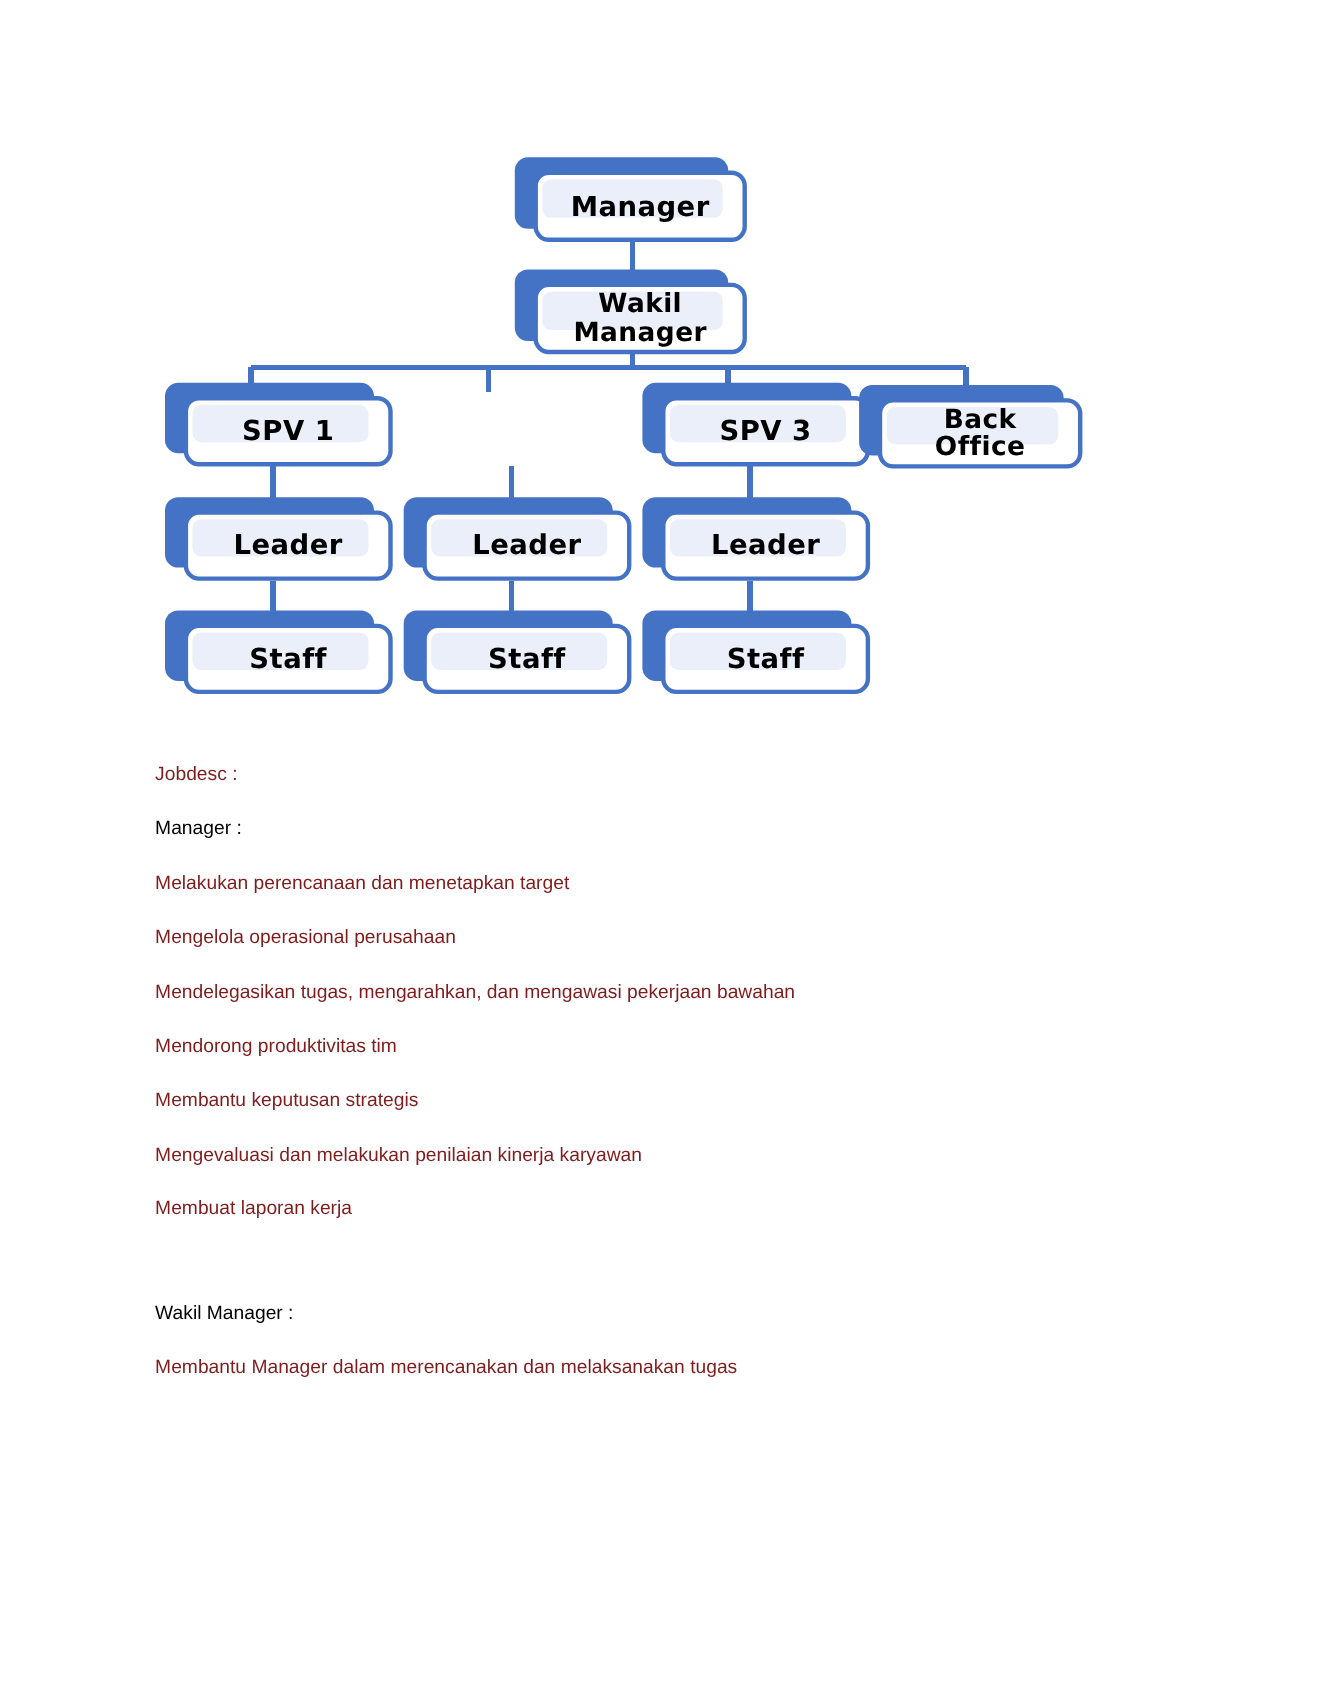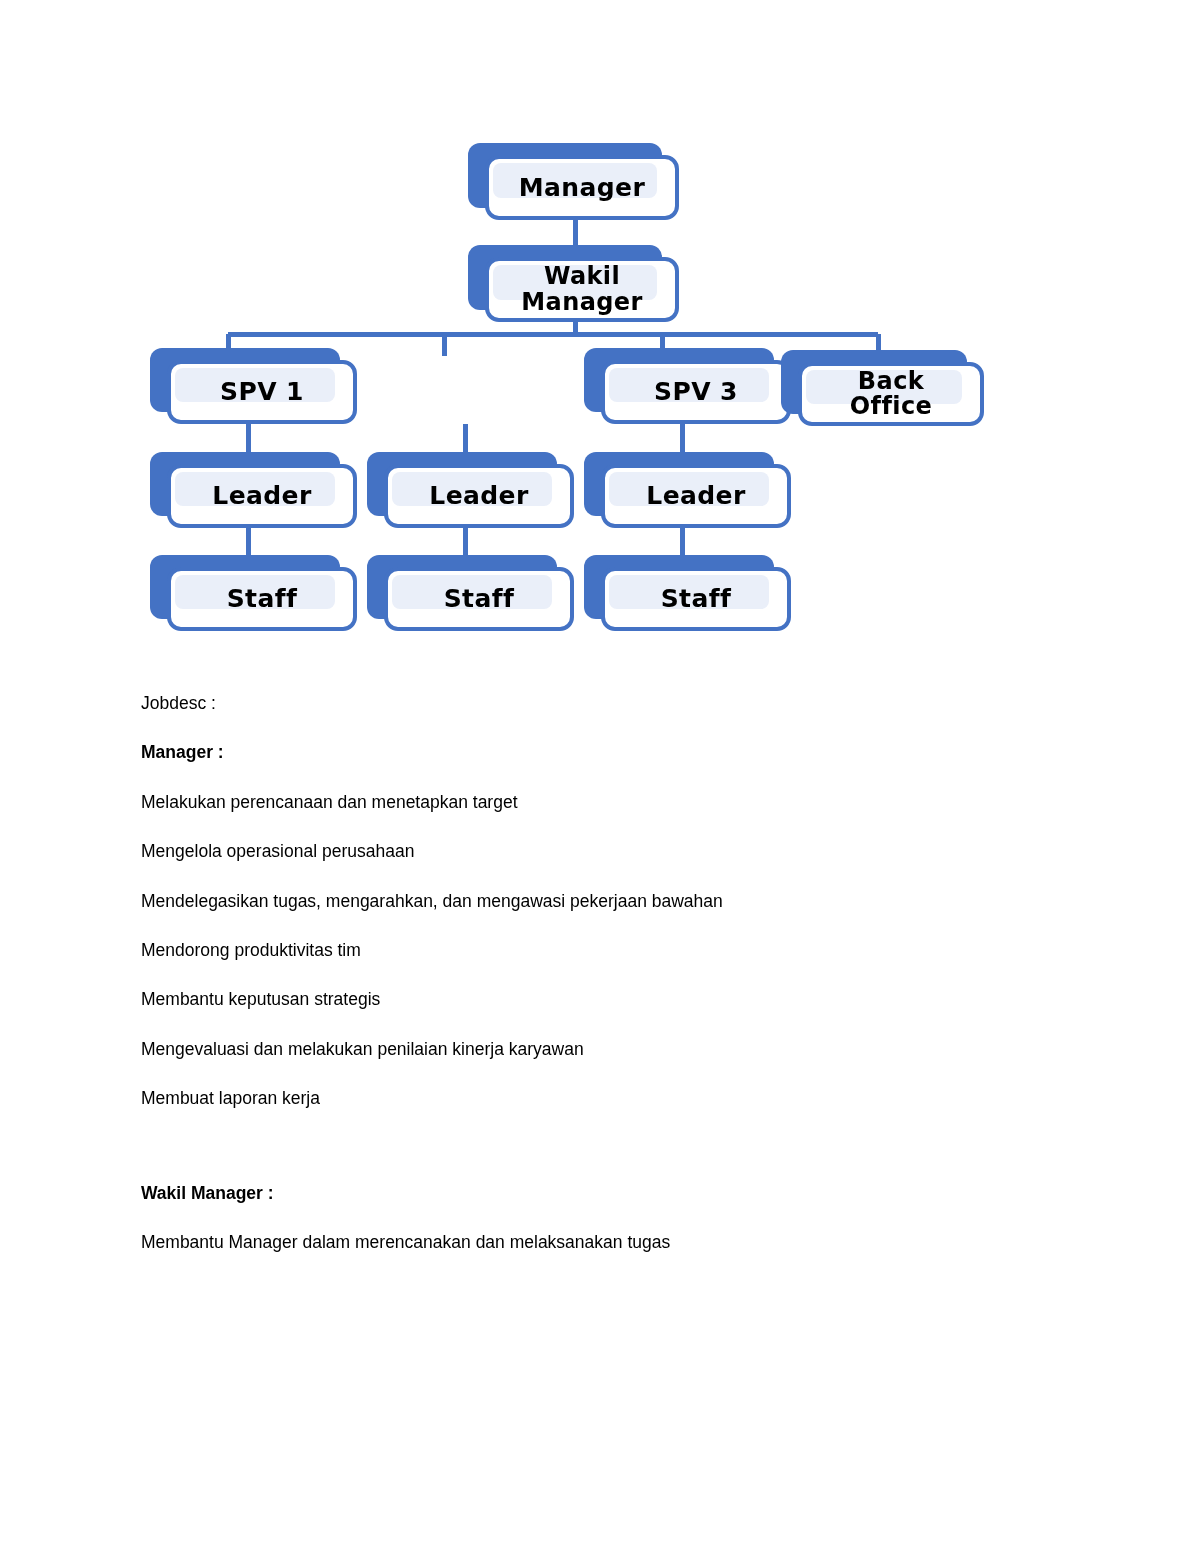--- a/index.html
+++ b/index.html
@@ -92,25 +92,25 @@
   #jobdesc {
     position: absolute;
     left: 141px;
     top: 692px;
     width: 900px;
   }
   .para {
     font-family: "Liberation Sans", sans-serif;
     font-size: 17.5px;
     line-height: 1.28;
-    color: #000000;
+    color: #7f1d1d;
     margin: 0 0 27px 0;
     white-space: pre-wrap;
   }
-  .para.bold { font-weight: bold; color: #000000; }
+  .para.bold { font-weight: normal; color: #000000; }
   .para.spacer { margin-bottom: 27px; height: 18px; }
 </style>
 </head>
 <body>
 
 <div id="org-chart">
 
   <svg id="connectors" viewBox="0 0 1200 660" width="1200" height="660">
     <g stroke="#4472C4" stroke-width="5" fill="none" shape-rendering="crispEdges">
 

